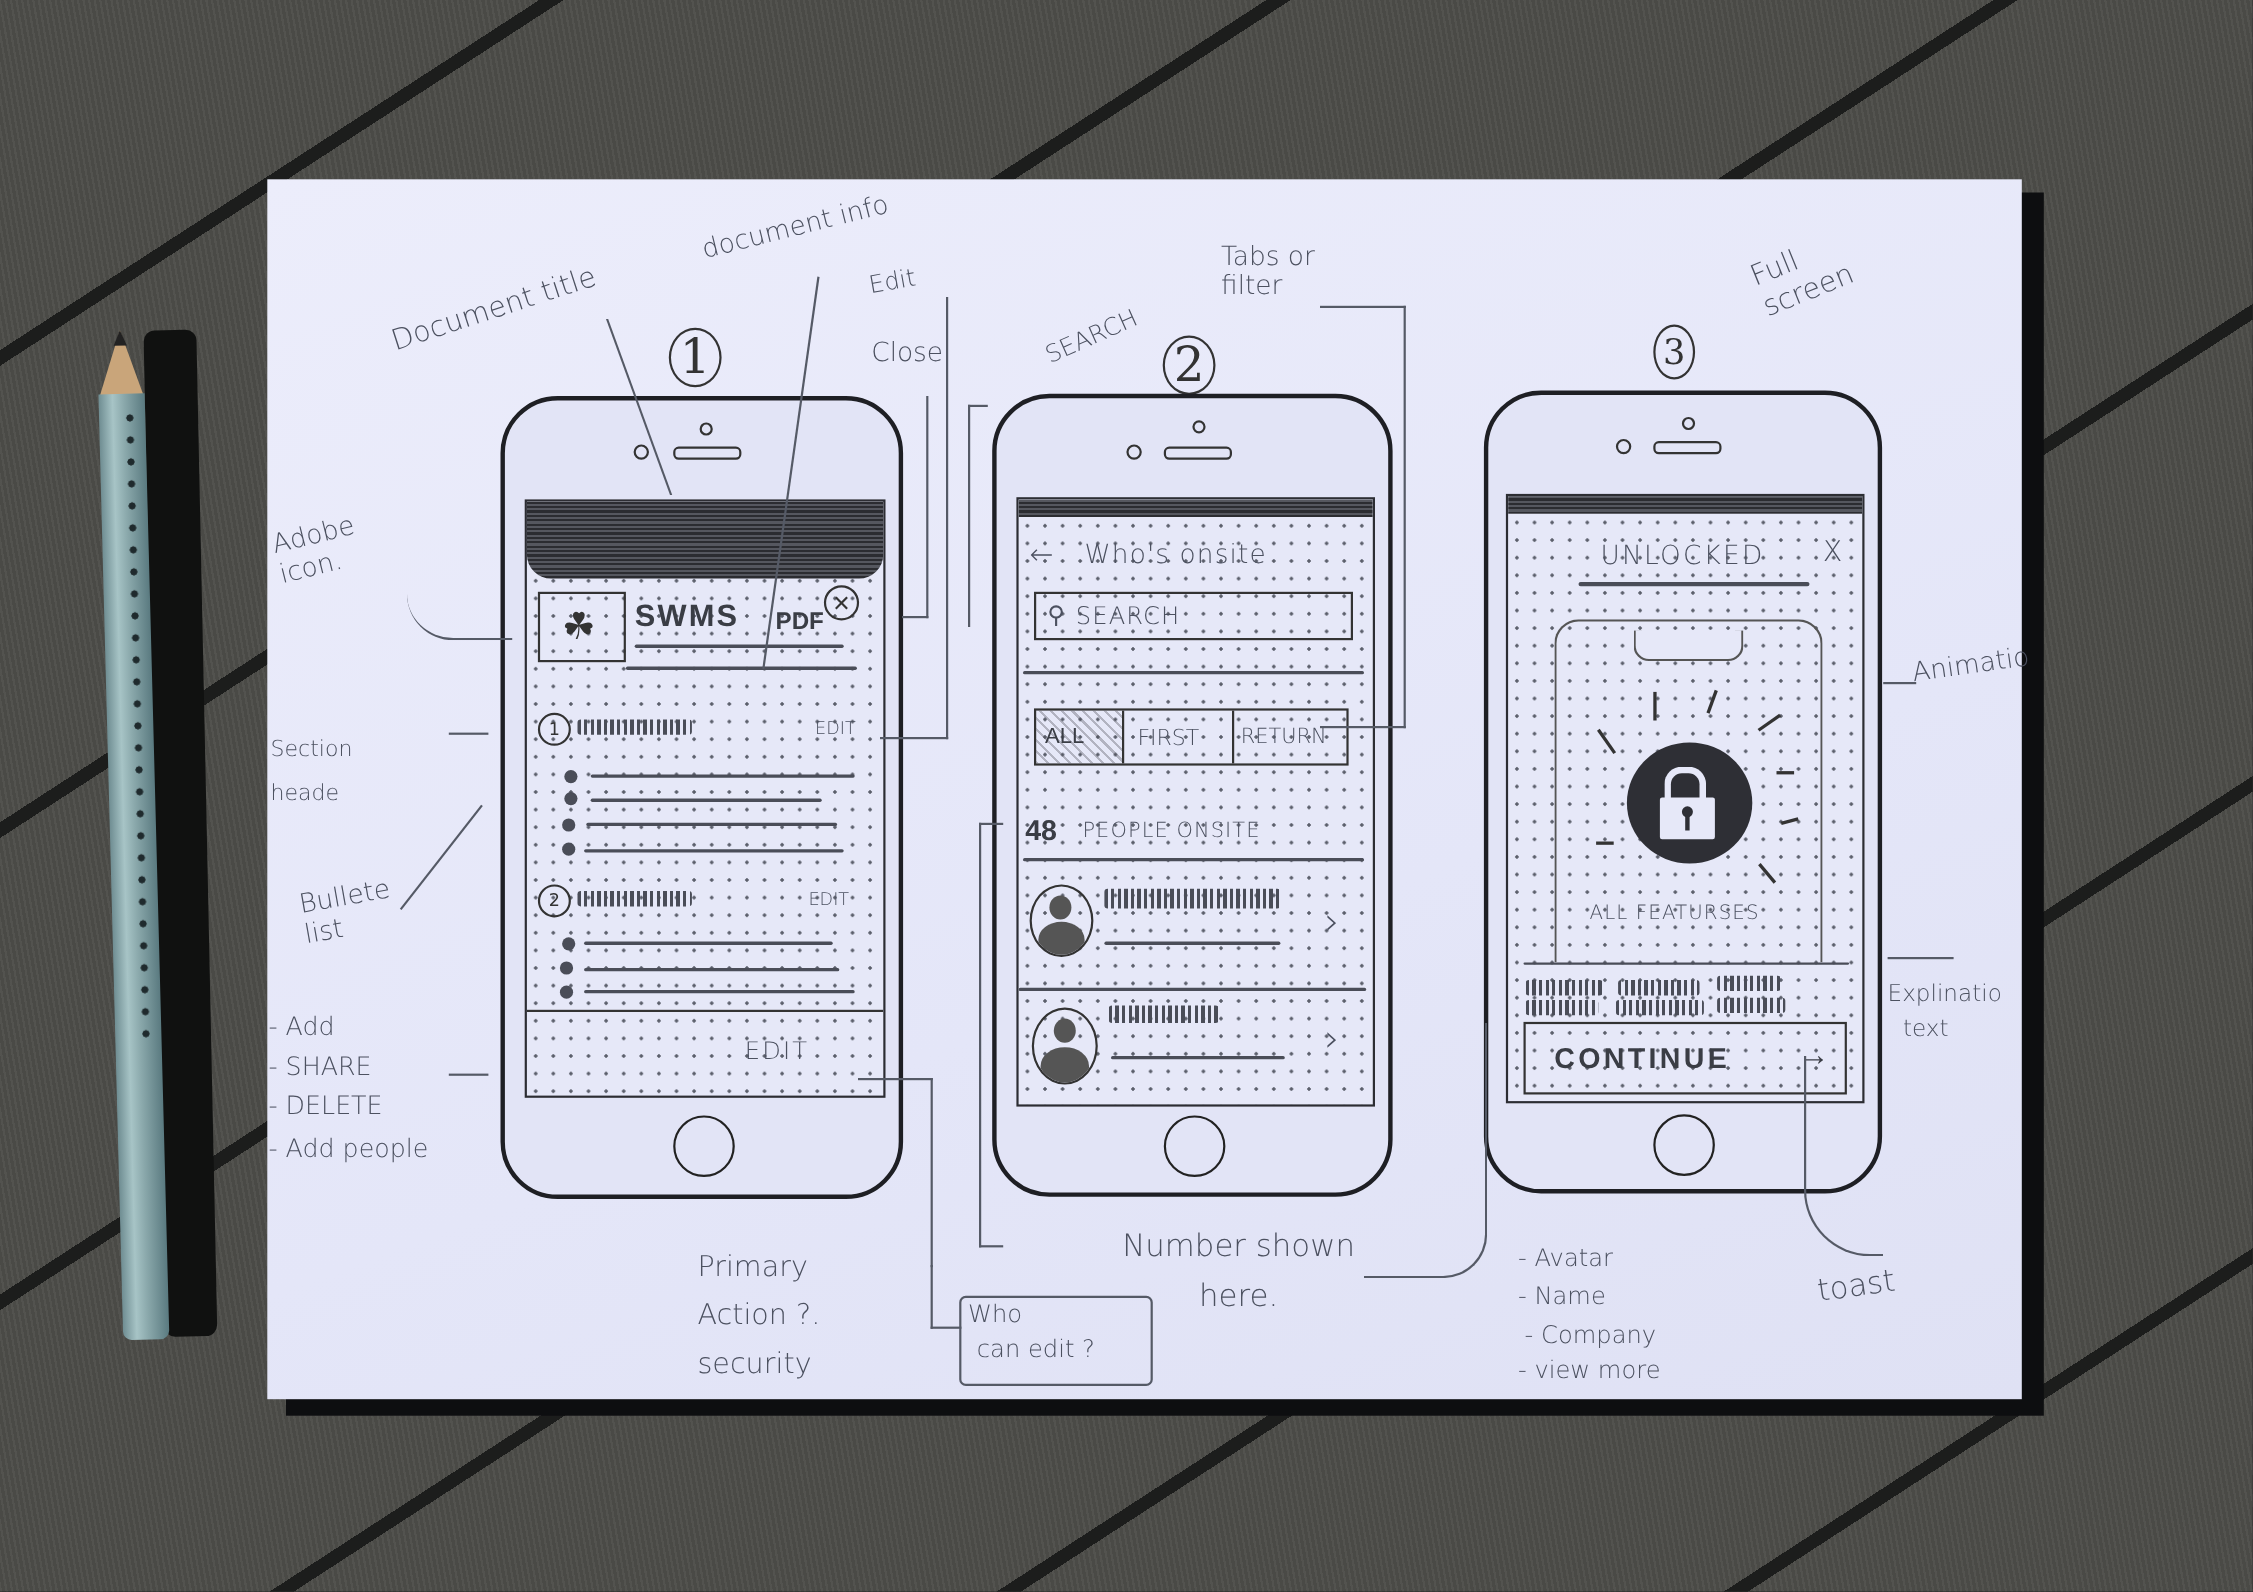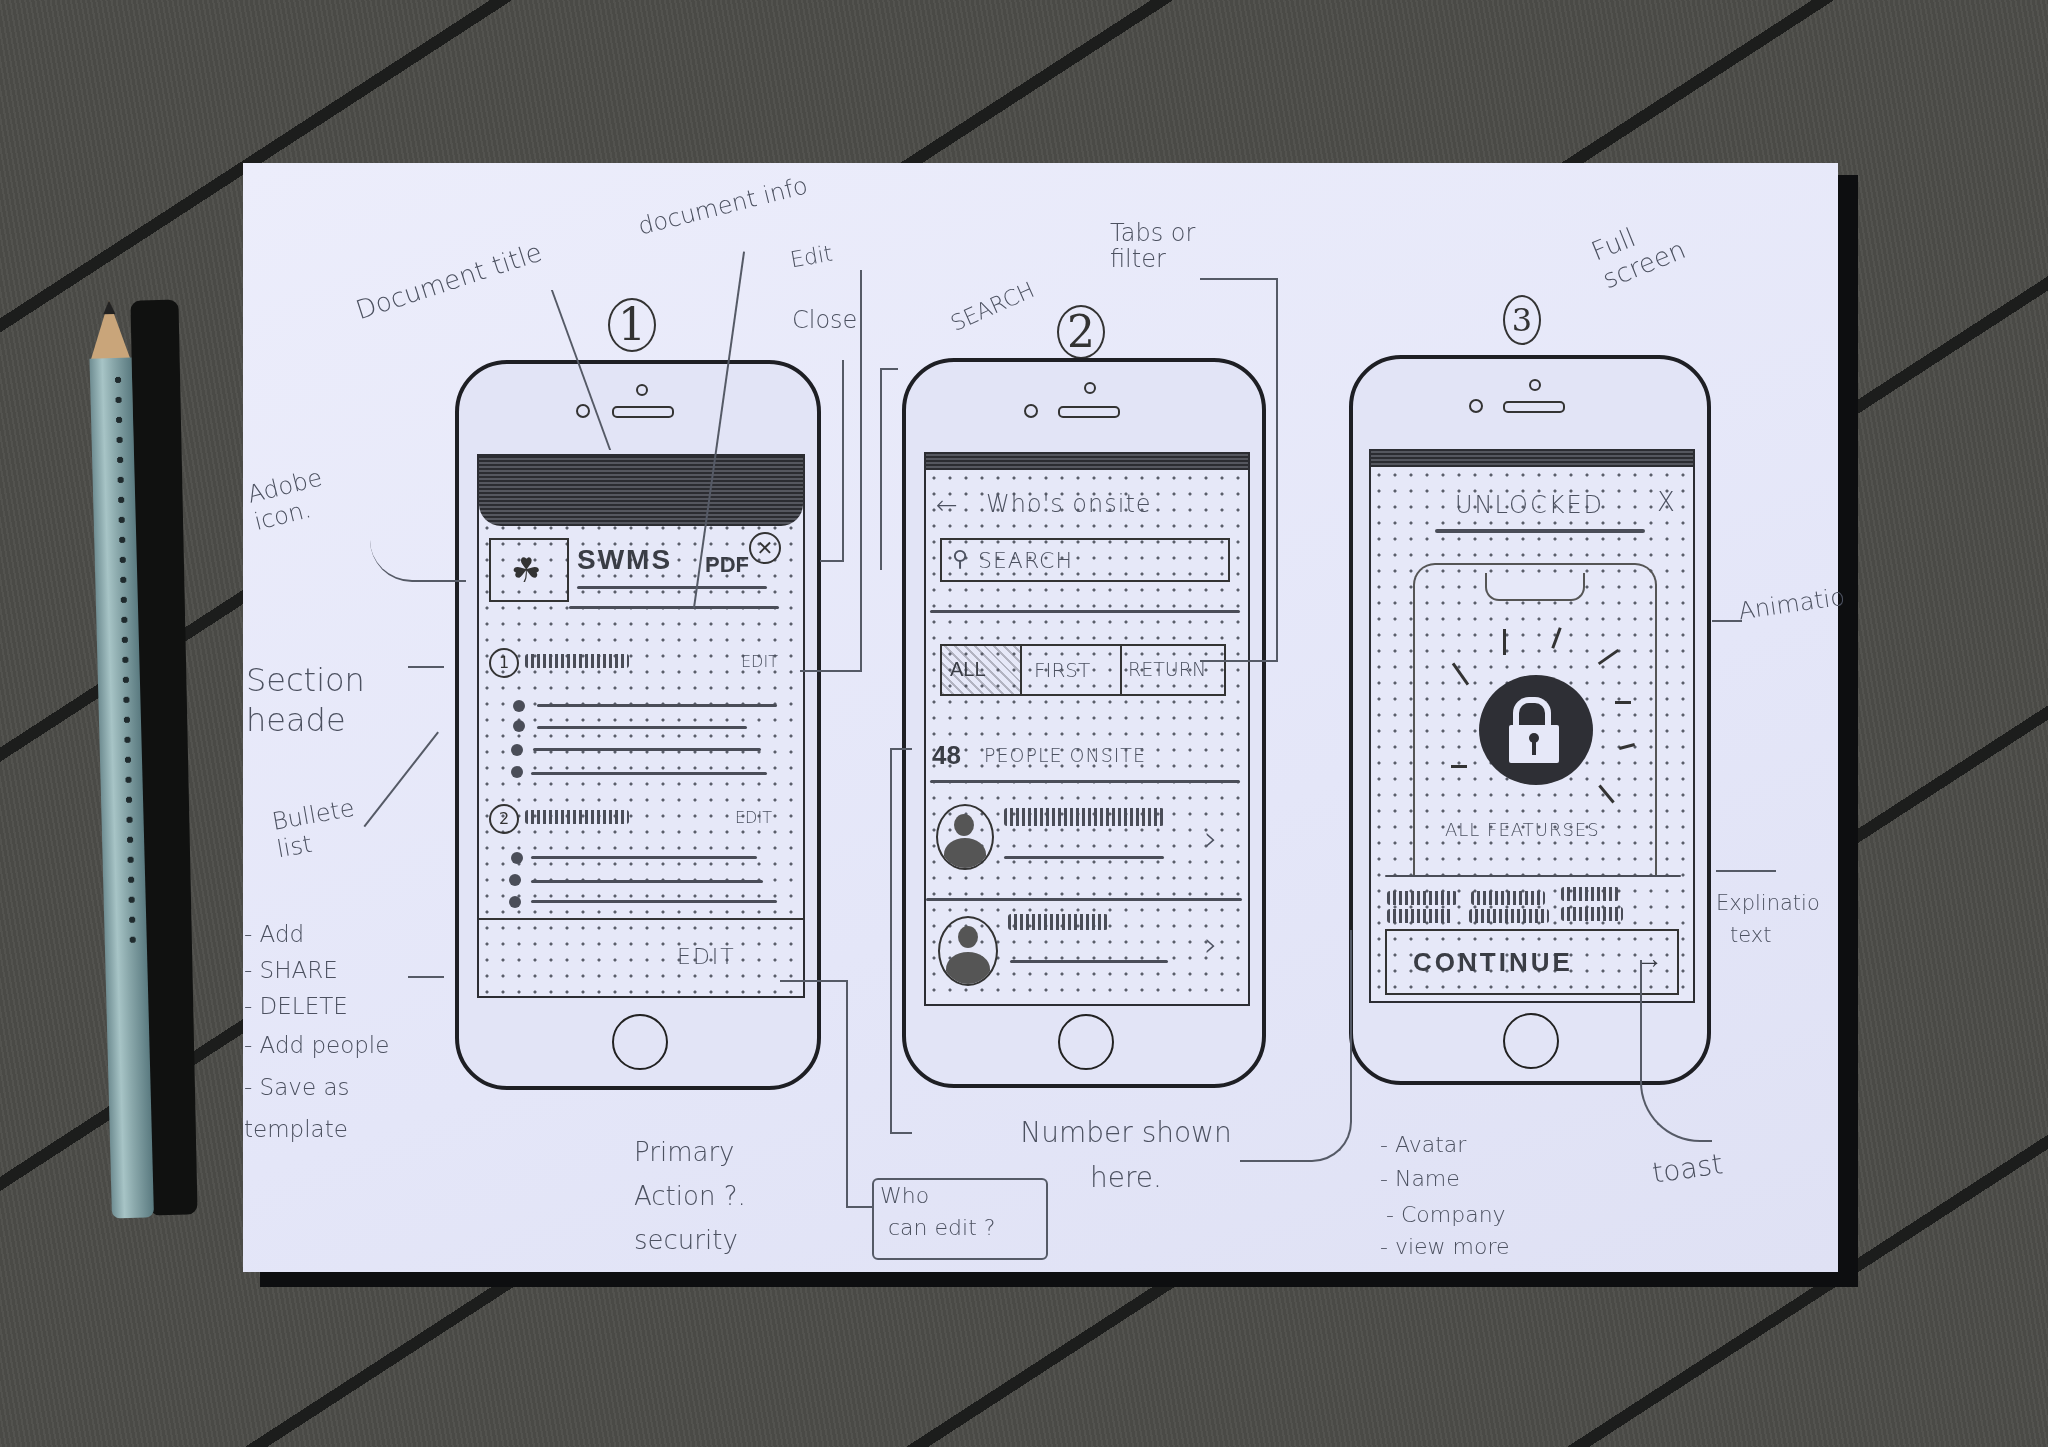--- a/index.html
+++ b/index.html
@@ -213,29 +213,28 @@
 </div>
 
 <span class="abs hand" style="left:352px;top:266px;font-size:26px;transform:rotate(-18deg);">Document title</span>
 <span class="abs hand" style="left:636px;top:192px;font-size:24px;transform:rotate(-14deg);">document info</span>
 <span class="abs hand" style="left:790px;top:244px;font-size:22px;transform:rotate(-10deg);">Edit</span>
 <span class="abs hand" style="left:792px;top:306px;font-size:24px;">Close</span>
 <span class="abs hand" style="left:948px;top:294px;font-size:22px;transform:rotate(-24deg);">SEARCH</span>
 <span class="abs hand" style="left:1110px;top:220px;font-size:24px;width:110px;line-height:26px;">Tabs or filter</span>
 <span class="abs hand" style="left:1594px;top:214px;font-size:26px;width:120px;transform:rotate(-22deg);">Full screen</span>
 <span class="abs hand" style="left:250px;top:470px;font-size:24px;width:90px;transform:rotate(-14deg);">Adobe icon.</span>
-<span class="abs hand" style="left:246px;top:660px;font-size:32px;width:110px;line-height:40px;">Section heade</span>
+<span class="abs hand" style="left:246px;top:660px;font-size:20px;width:110px;line-height:40px;">Section heade</span>
 <span class="abs hand" style="left:274px;top:800px;font-size:24px;width:90px;transform:rotate(-10deg);">Bullete list</span>
 
 <div class="abs" style="left:244px;top:916px;width:200px;">
   <div class="hand" style="font-size:23px;line-height:36px;">- Add</div>
   <div class="hand" style="font-size:23px;line-height:36px;">- SHARE</div>
   <div class="hand" style="font-size:23px;line-height:36px;">- DELETE</div>
   <div class="hand" style="font-size:23px;line-height:42px;">- Add people</div>
-  <div class="hand" style="font-size:23px;line-height:42px;width:150px;">- Save as template</div>
 </div>
 
 <div class="abs" style="left:634px;top:1130px;width:150px;">
   <div class="hand" style="font-size:26px;line-height:44px;">Primary</div>
   <div class="hand" style="font-size:26px;line-height:44px;">Action ?.</div>
   <div class="hand" style="font-size:26px;line-height:44px;">security</div>
 </div>
 <div class="abs" style="left:872px;top:1178px;width:172px;height:78px;border:2px solid #555a66;border-radius:6px;">
   <div class="hand" style="font-size:22px;padding-left:6px;line-height:32px;">Who</div>
   <div class="hand" style="font-size:22px;padding-left:14px;line-height:32px;">can edit ?</div>

